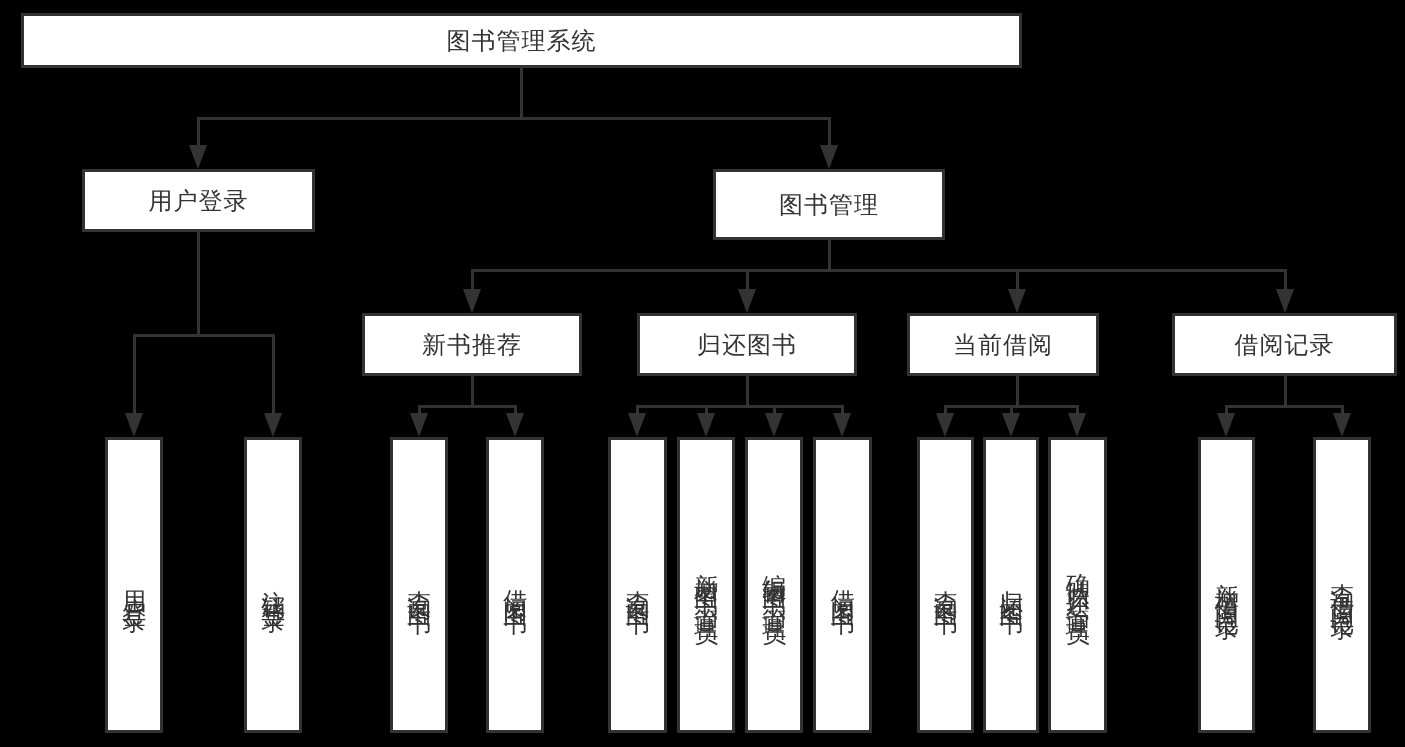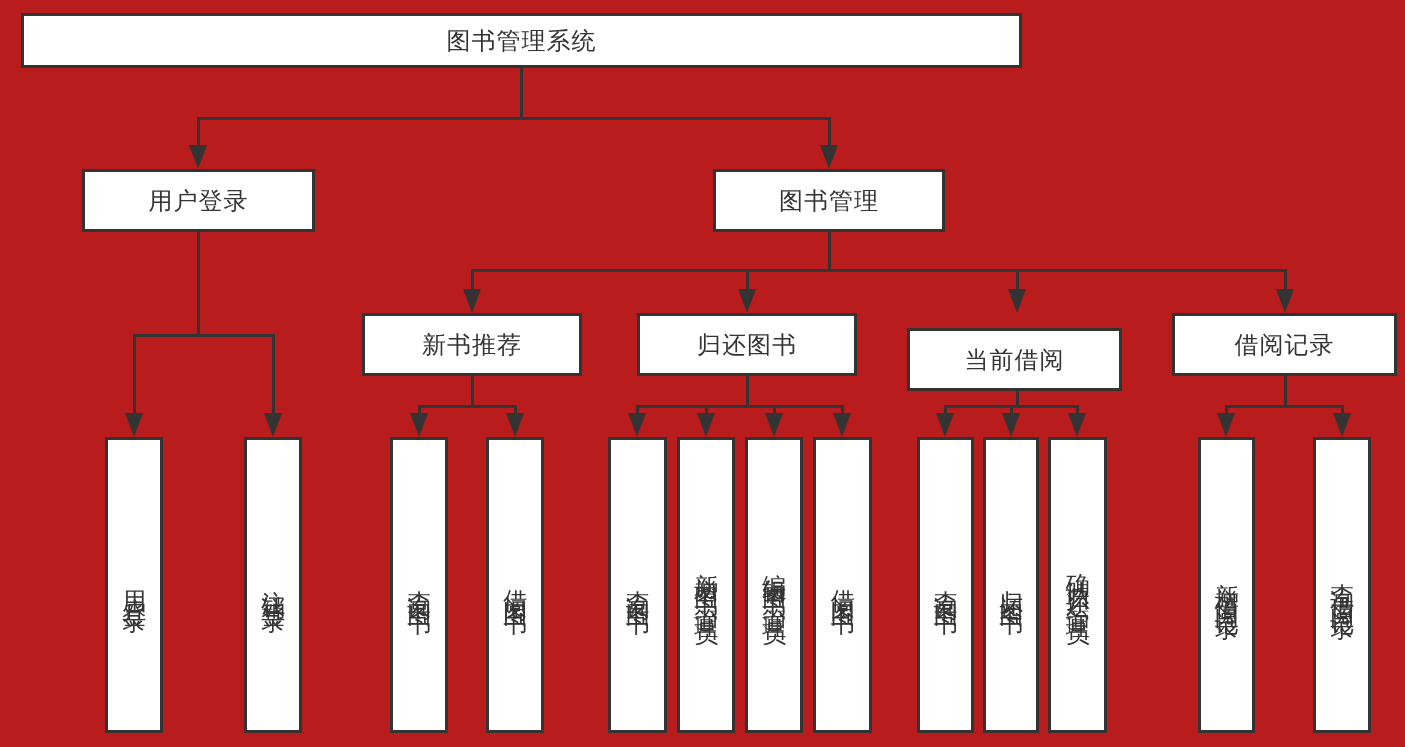--- a/index.html
+++ b/index.html
@@ -6,21 +6,21 @@
     --line: #333333;
     --box-fill: #ffffff;
     --text: #333333;
     --wm: #c4b4bb;
   }
   html, body { margin: 0; padding: 0; background: #ffffff; }
   #stage {
     position: relative;
     width: 1405px;
     height: 747px;
-    background: #b91c1c;
+    background: #000000;
     font-family: "Liberation Sans", "DejaVu Sans", sans-serif;
     overflow: hidden;
   }
   .box {
     position: absolute;
     box-sizing: border-box;
     background: var(--box-fill);
     border: 3px solid var(--line);
     display: flex;
     align-items: center;
@@ -72,21 +72,21 @@
   <div class="vline" style="left:520px;top:68px;height:51px"></div>
   <div class="hline" style="left:197px;top:117px;width:634px"></div>
   <div class="vline" style="left:197px;top:117px;height:29px"></div>
   <div class="vline" style="left:828px;top:117px;height:29px"></div>
   <div class="arrow" style="left:189px;top:145px"></div>
   <div class="arrow" style="left:820px;top:145px"></div>
 
   <div class="box" style="left:82px;top:169px;width:233px;height:63px">
     <span>用户登录</span>
   </div>
-  <div class="box" style="left:713px;top:169px;width:232px;height:63px">
+  <div class="box" style="left:713px;top:169px;width:232px;height:71px">
     <span>图书管理</span>
   </div>
 
   <div class="vline" style="left:197px;top:232px;height:104px"></div>
   <div class="hline" style="left:133px;top:334px;width:142px"></div>
   <div class="vline" style="left:133px;top:334px;height:80px"></div>
   <div class="vline" style="left:272px;top:334px;height:80px"></div>
   <div class="arrow" style="left:125px;top:413px"></div>
   <div class="arrow" style="left:264px;top:413px"></div>
 
@@ -100,21 +100,21 @@
   <div class="arrow" style="left:738px;top:289px"></div>
   <div class="arrow" style="left:1008px;top:289px"></div>
   <div class="arrow" style="left:1276px;top:289px"></div>
 
   <div class="box" style="left:362px;top:313px;width:220px;height:63px">
     <span>新书推荐</span>
   </div>
   <div class="box" style="left:637px;top:313px;width:220px;height:63px">
     <span>归还图书</span>
   </div>
-  <div class="box" style="left:907px;top:328px;width:215px;height:63px">
+  <div class="box" style="left:907px;top:313px;width:192px;height:63px">
     <span>当前借阅</span>
   </div>
   <div class="box" style="left:1172px;top:313px;width:225px;height:63px">
     <span>借阅记录</span>
   </div>
 
   <div class="vline" style="left:471px;top:376px;height:31px"></div>
   <div class="hline" style="left:418px;top:405px;width:99px"></div>
   <div class="vline" style="left:418px;top:405px;height:10px"></div>
   <div class="vline" style="left:514px;top:405px;height:10px"></div>

